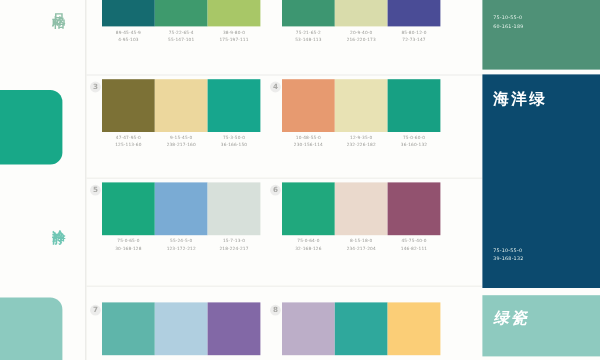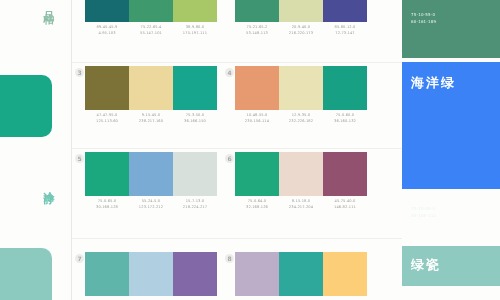--- a/index.html
+++ b/index.html
@@ -271,26 +271,26 @@
 
   <div class="rightpanel">
 
     <div class="rblock" id="rb0" style="top: 0px; height: 58px; background: rgb(79, 145, 119);">
       <div class="rcodes" style="top:12px;">
         <span>75-10-55-0</span>
         <span>60-161-189</span>
       </div>
     </div>
 
-    <div class="rblock" id="rb1" style="top: 62px; height: 127px; background: #3b82f6;">
+    <div class="rblock" id="rb1" style="top: 62px; height: 178px; background: #0c4a6e;">
       <div class="rname" style="top:12px;">海洋绿</div>
       <div class="rcodes" style="top:144px;">
         <span>75-10-55-0</span>
         <span>39-168-132</span>
       </div>
     </div>
 
-    <div class="rblock" id="rb2" style="top: 246px; height: 40px; background: rgb(142, 202, 191);">
+    <div class="rblock" id="rb2" style="top: 246px; height: 51px; background: rgb(142, 202, 191); font-style: italic;">
       <div class="rname" style="top:10px;">绿瓷</div>
     </div>
   </div>
 
 </div>
 
 </body></html>

